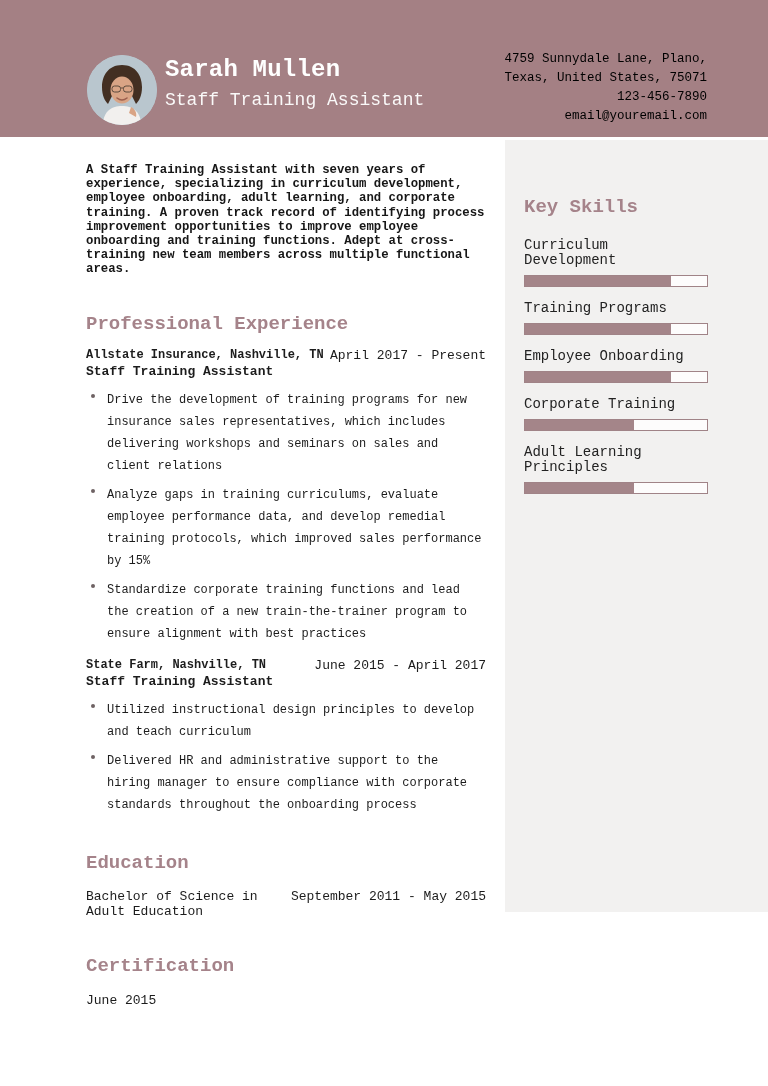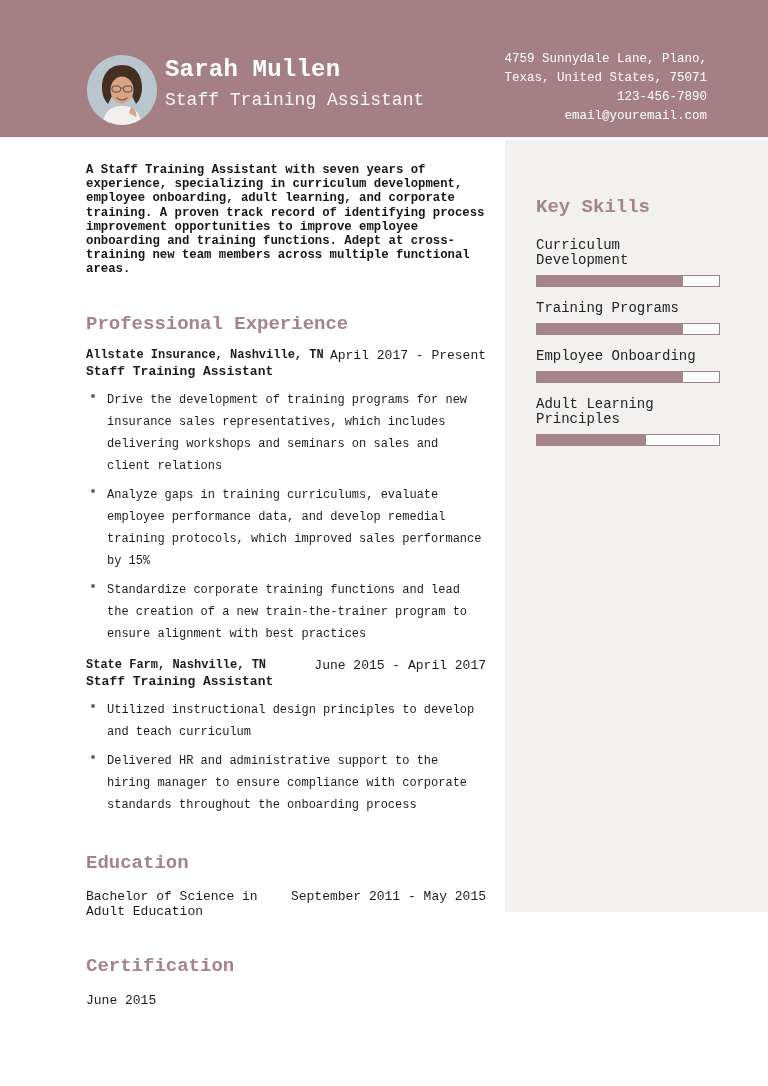--- a/index.html
+++ b/index.html
@@ -12,27 +12,27 @@
   .band { position:absolute; top:0; left:0; width:768px; height:137px; background:#a48084; }
   .photo {
     position:absolute; left:87px; top:55px; width:70px; height:70px;
     border-radius:50%; overflow:hidden; background:#b9c6ce;
   }
   .identity { position:absolute; left:165px; top:56px; color:#ffffff; }
   .name { font-size:24px; font-weight:bold; letter-spacing:0.2px; line-height:28px; }
   .job-title { font-size:18px; font-weight:normal; margin-top:6px; color:rgba(255,255,255,0.95); }
   .contact {
     position:absolute; right:61px; top:50px; text-align:right;
-    color:#ffffff; font-size:12.5px; line-height:19px;
+    color:#000000; font-size:12.5px; line-height:19px;
   }
 
   
   .sidebar {
     position:absolute; left:505px; top:140px; width:263px; height:772px;
-    background:#f2f1f0; box-sizing:border-box; padding:56px 60px 0 31px;
+    background:#f2f1f0; box-sizing:border-box; padding:56px 60px 0 19px;
   }
   .sidebar h2 {
     font-size:19px; font-weight:bold; color:#a5838a; margin:0 0 20px 0; line-height:22px;
   }
   .skill { margin-bottom:14px; }
   .skill-label { font-size:14px; color:#222222; margin-bottom:7px; line-height:15px; }
   .skill-bar {
     height:12px; border:1px solid #a08387; background:#fdfcfc; width:184px; box-sizing:border-box;
   }
   .skill-fill { height:100%; background:#a48589; }
@@ -110,20 +110,26 @@
         <div class="skill-fill" style="width: 80%;"></div>
       </div>
     </div>
     <div class="skill">
       <div class="skill-label">Employee Onboarding</div>
       <div class="skill-bar">
         <div class="skill-fill" style="width: 80%;"></div>
       </div>
     </div>
     <div class="skill">
+      <div class="skill-label">Corporate Training</div>
+      <div class="skill-bar">
+        <div class="skill-fill" style="width: 60%;"></div>
+      </div>
+    </div>
+    <div class="skill">
       <div class="skill-label">Adult Learning Principles</div>
       <div class="skill-bar">
         <div class="skill-fill" style="width: 60%;"></div>
       </div>
     </div>
   </aside>
 
   <main class="main">
     <p class="summary">A Staff Training Assistant with seven years of experience, specializing in curriculum development, employee onboarding, adult learning, and corporate training. A proven track record of identifying process improvement opportunities to improve employee onboarding and training functions. Adept at cross-training new team members across multiple functional areas.</p>
 

